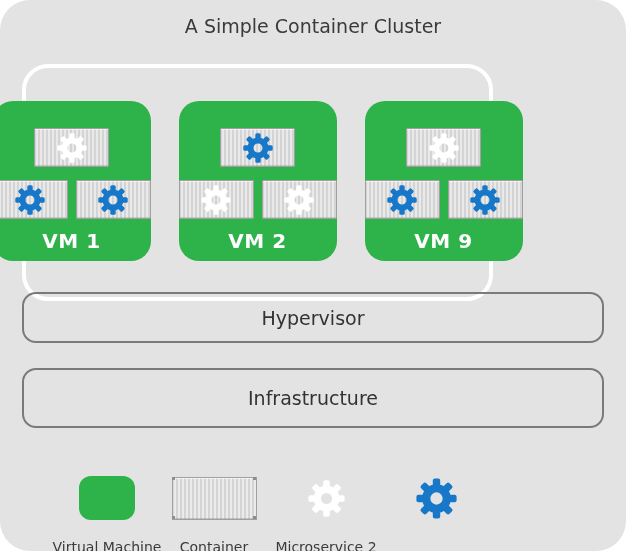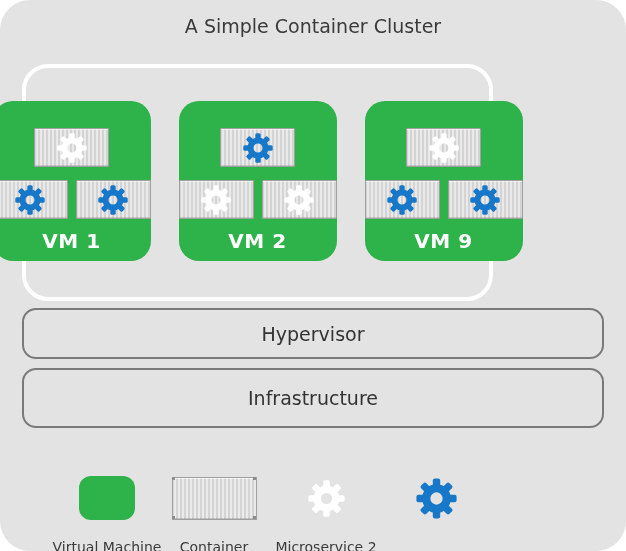--- a/index.html
+++ b/index.html
@@ -42,21 +42,21 @@
   .vm-label{
     margin-top:10px;color:#ffffff;font-size:20px;font-weight:bold;letter-spacing:.5px;
   }
   
   .layer-bar{
     position:absolute;left:22px;width:582px;height:51px;box-sizing:border-box;
     border:2px solid var(--layer-border,#7a7a7a);border-radius:14px;
     display:flex;align-items:center;justify-content:center;
     font-size:19px;color:#333333;
   }
-  .layer-hypervisor{top:308px;}
+  .layer-hypervisor{top:292px;}
   .layer-infrastructure{top:368px;height:60px;}
   
   .legend-item{position:absolute;top:471px;width:140px;display:flex;flex-direction:column;align-items:center;}
   .legend-item .icon-slot{height:54px;display:flex;align-items:center;justify-content:center;}
   .legend-item .legend-label{margin-top:14px;font-size:14px;color:var(--text,#3a3a3a);white-space:nowrap;}
   .li-0{left:37px;}  .li-1{left:144px;justify-content:center;}  .li-2{left:256px;}  .li-3{left:366px;}  .li-4{left:475px;}
   .vm-swatch{width:56px;height:44px;border-radius:12px;background:var(--vm-green,#2eb24a);}
   .container-swatch{
     position:relative;width:85px;height:43px;box-sizing:border-box;
     background:repeating-linear-gradient(90deg,#c9c9c9 0px,#f6f6f6 2px,#c9c9c9 4px);

